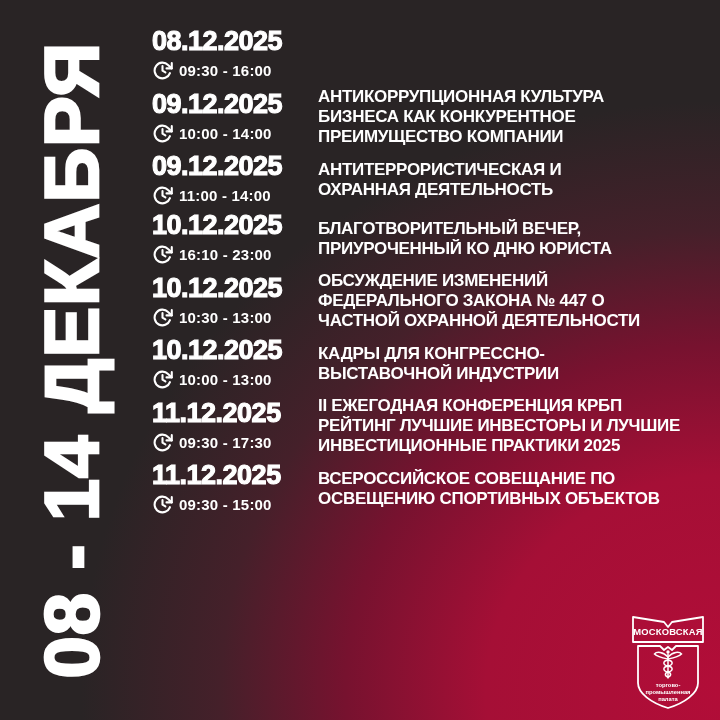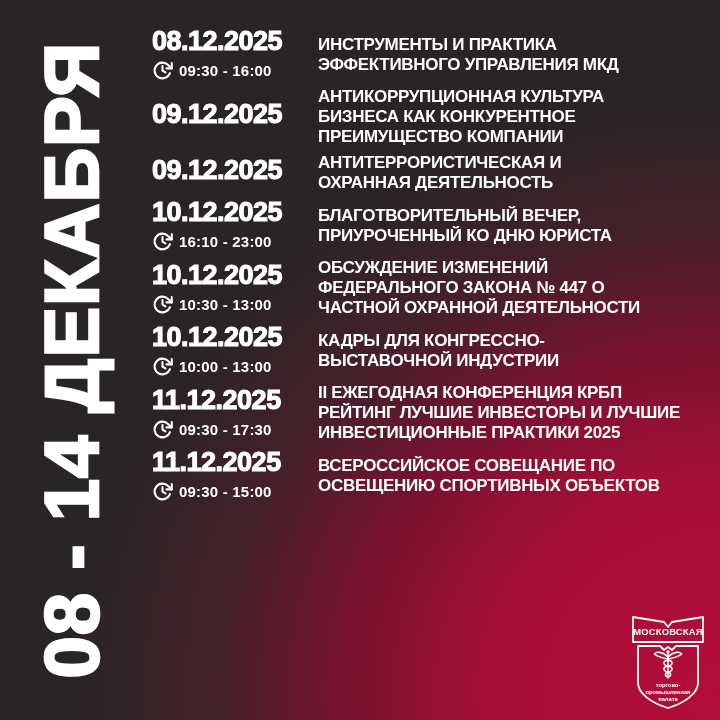--- a/index.html
+++ b/index.html
@@ -146,36 +146,50 @@
         <div class="event-date">08.12.2025</div>
         <div class="event-time">
           <svg class="clock-icon" viewBox="0 0 24 24" aria-hidden="true">
             <polyline points="22.6 3.6 22.6 9.6 16.6 9.6"></polyline>
             <path d="M20.49 15a9 9 0 1 1-2.12-9.36L22.6 9.6"></path>
             <polyline points="12 7 12 12.2 15.3 14.2"></polyline>
           </svg>
           <span class="event-time-text">09:30 - 16:00</span>
         </div>
       </div>
-      <div class="event-title">ИНСТРУМЕНТЫ И ПРАКТИКА
-ЭФФЕКТИВНОГО УПРАВЛЕНИЯ МКД</div>
     </div>
 
     <div class="event-row">
       <div class="event-when">
         <div class="event-date">09.12.2025</div>
+        <div class="event-time">
+          <svg class="clock-icon" viewBox="0 0 24 24" aria-hidden="true">
+            <polyline points="22.6 3.6 22.6 9.6 16.6 9.6"></polyline>
+            <path d="M20.49 15a9 9 0 1 1-2.12-9.36L22.6 9.6"></path>
+            <polyline points="12 7 12 12.2 15.3 14.2"></polyline>
+          </svg>
+          <span class="event-time-text">10:00 - 14:00</span>
+        </div>
       </div>
       <div class="event-title">АНТИКОРРУПЦИОННАЯ КУЛЬТУРА
 БИЗНЕСА КАК КОНКУРЕНТНОЕ
 ПРЕИМУЩЕСТВО КОМПАНИИ</div>
     </div>
 
     <div class="event-row">
       <div class="event-when">
         <div class="event-date">09.12.2025</div>
+        <div class="event-time">
+          <svg class="clock-icon" viewBox="0 0 24 24" aria-hidden="true">
+            <polyline points="22.6 3.6 22.6 9.6 16.6 9.6"></polyline>
+            <path d="M20.49 15a9 9 0 1 1-2.12-9.36L22.6 9.6"></path>
+            <polyline points="12 7 12 12.2 15.3 14.2"></polyline>
+          </svg>
+          <span class="event-time-text">11:00 - 14:00</span>
+        </div>
       </div>
       <div class="event-title">АНТИТЕРРОРИСТИЧЕСКАЯ И
 ОХРАННАЯ ДЕЯТЕЛЬНОСТЬ</div>
     </div>
 
     <div class="event-row">
       <div class="event-when">
         <div class="event-date">10.12.2025</div>
         <div class="event-time">
           <svg class="clock-icon" viewBox="0 0 24 24" aria-hidden="true">

